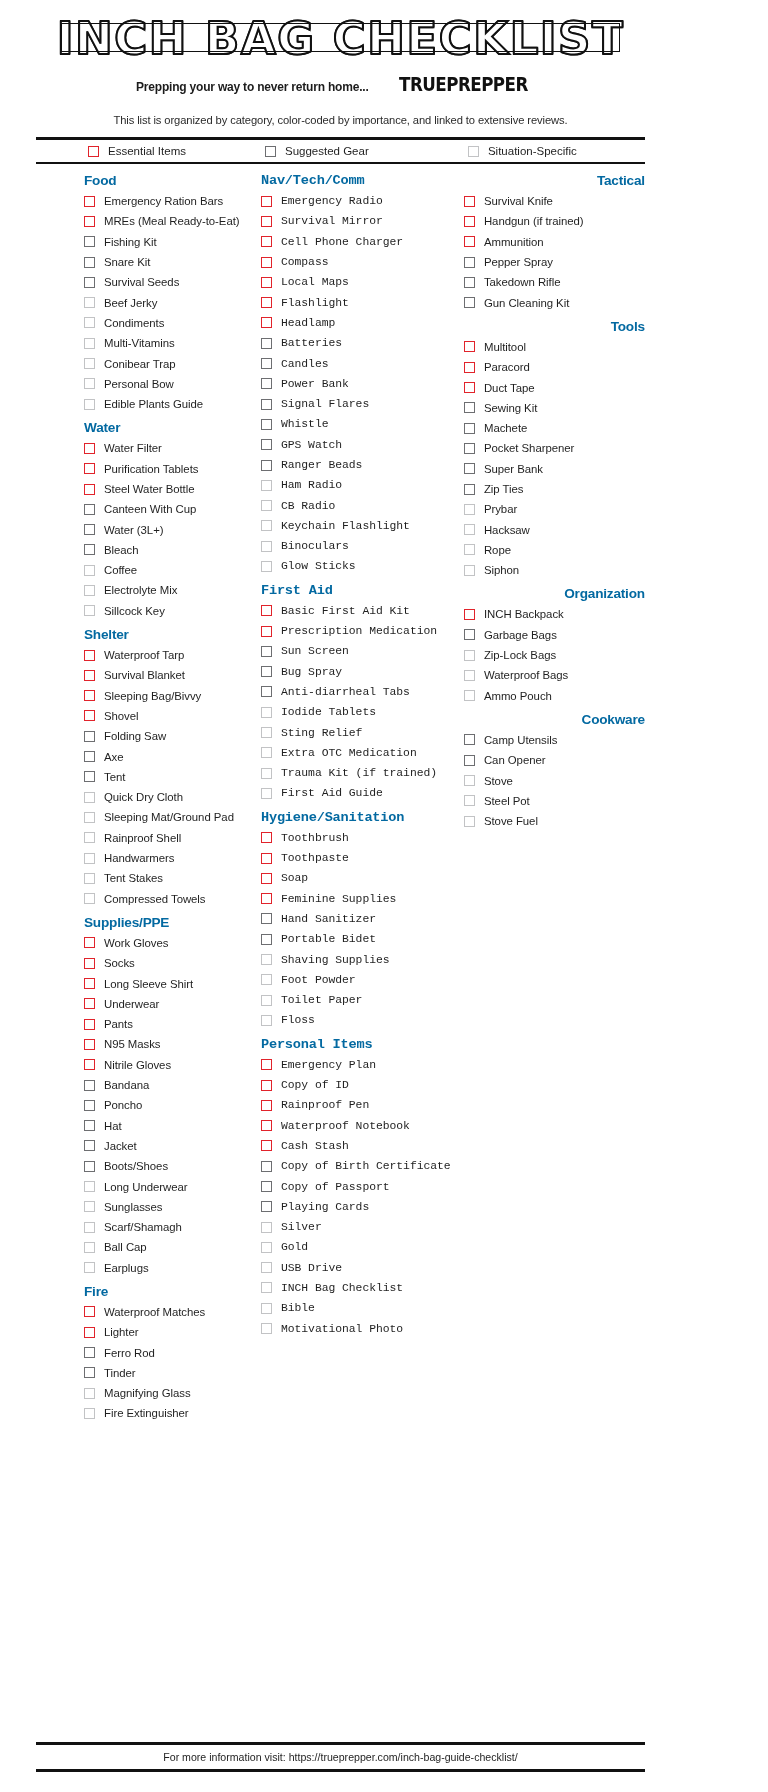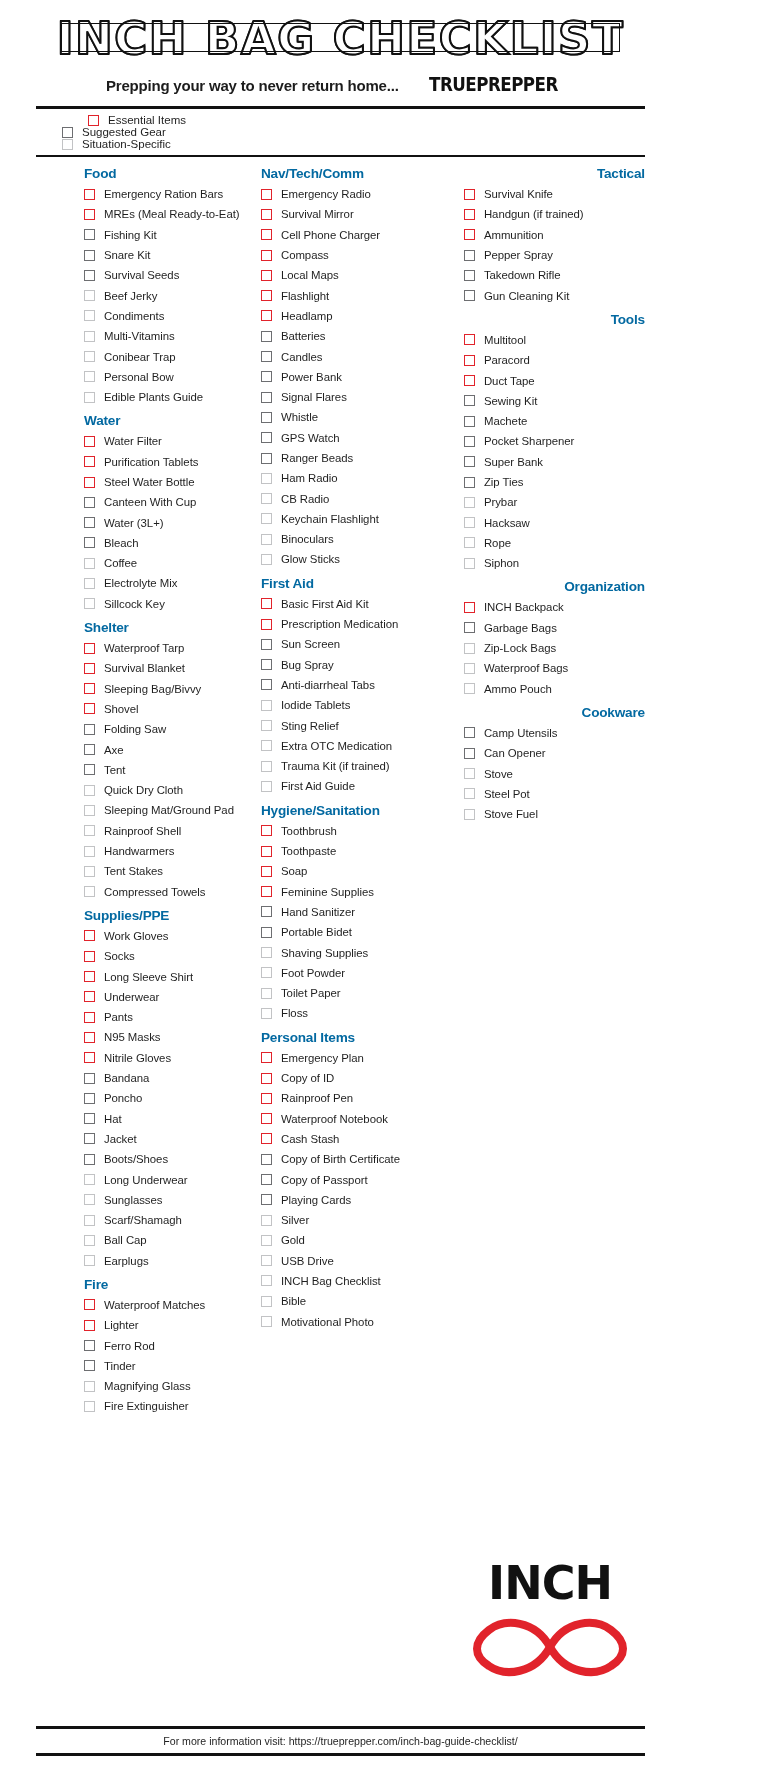--- a/index.html
+++ b/index.html
@@ -41,21 +41,21 @@
     pointer-events:none;
   }
   .subrow {
     margin-top: 12px;
     display: flex;
     align-items: baseline;
     justify-content: center;
     gap: 30px;
   }
   .tagline {
-    font-size: 15px;
+    font-size: 12px;
     font-weight: 700;
     letter-spacing: -0.2px;
     color: #1c1c1c;
   }
   .brand {
     font-family: "DejaVu Sans", sans-serif;
     font-size: 19px;
     font-weight: 700;
     letter-spacing: -0.6px;
     color: #111111;
@@ -70,36 +70,35 @@
   }
 
   
   .rule-thick { height: 3px; background: #111111; margin-top: 11px; }
   .rule-thin  { height: 2px; background: #111111; }
 
   
   .legend {
     display: flex;
     padding: 5px 0 5px 0;
-    flex-direction: column;
   }
   .legend .cell { width: 33.33%; display: flex; align-items: center; }
   .legend .cell.c1 { padding-left: 52px; }
   .legend .cell.c2 { padding-left: 26px; }
   .legend .cell.c3 { padding-left: 26px; }
   .legend-label { font-size: 11.5px; color: #1f1f1f; }
 
   
   .columns {
     display: flex;
     padding-top: 9px;
   }
   .col { width: 33.33%; }
   .col.c1 { padding-left: 48px; }
-  .col.c2 { padding-left: 22px; }
+  .col.c2 { padding-left: 22px; font-family: Liberation Mono, monospace; }
   .col.c3 { padding-left: 22px; text-align: right; }
 
   .cat-title {
     font-size: 13.6px;
     font-weight: 700;
     color: #0369a1;
     letter-spacing: -0.2px;
     margin: 0 0 3px 0;
   }
   .cat-block + .cat-block { margin-top: 6px; }
@@ -144,41 +143,42 @@
     color: #111111;
     line-height: 1;
   }
   .logo-inf { margin-top: 4px; }
 
   
   .footer {
     position: absolute;
     left: 36px;
     right: 36px;
-    bottom: 36px;
+    bottom: 20px;
   }
   .footer .rule-thick { margin-top: 0; }
   .footer-text {
     text-align: center;
     font-size: 10.6px;
     color: #1f1f1f;
     padding: 6px 0 6px 0;
   }
 </style>
 </head>
 <body>
 
 <div class="page">
 
   <div class="header">
     <div class="title">INCH BAG CHECKLIST</div>
     <div class="subrow">
       <div class="tagline">Prepping your way to never return home...</div>
       <div class="brand">TRUEPREPPER</div>
     </div>
+    <div class="intro">This list is organized by category, color-coded by importance, and linked to extensive reviews.</div>
   </div>
 
   <div class="rule-thick"></div>
 
   <div class="legend">
       <div class="cell c1">
         <span class="cb essential"></span>
         <span class="legend-label">Essential Items</span>
       </div>
       <div class="cell c2">
@@ -782,28 +782,20 @@
             <span class="item-label">Steel Pot</span>
           </div>
           <div class="item">
             <span class="cb situation"></span>
             <span class="item-label">Stove Fuel</span>
           </div>
         </div>
       </div>
     </div>
 
-  <div class="logo-wrap">
-    <div class="logo-word">INCH</div>
-    <div class="logo-inf">
-      <svg width="170" height="74" viewBox="0 0 170 74" aria-hidden="true">
-        <path d="M85 37 C 70 10, 40 8, 24 20 C 8 32, 8 46, 24 56 C 40 67, 70 64, 85 37 C 100 10, 130 8, 146 20 C 162 32, 162 46, 146 56 C 130 67, 100 64, 85 37 Z" fill="none" stroke="#E1232B" stroke-width="8"></path>
-      </svg>
-    </div>
-  </div>
 
   <div class="footer">
     <div class="rule-thick"></div>
     <div class="footer-text">For more information visit:  https://trueprepper.com/inch-bag-guide-checklist/</div>
     <div class="rule-thick"></div>
   </div>
 
 </div>
 
 </body></html>

